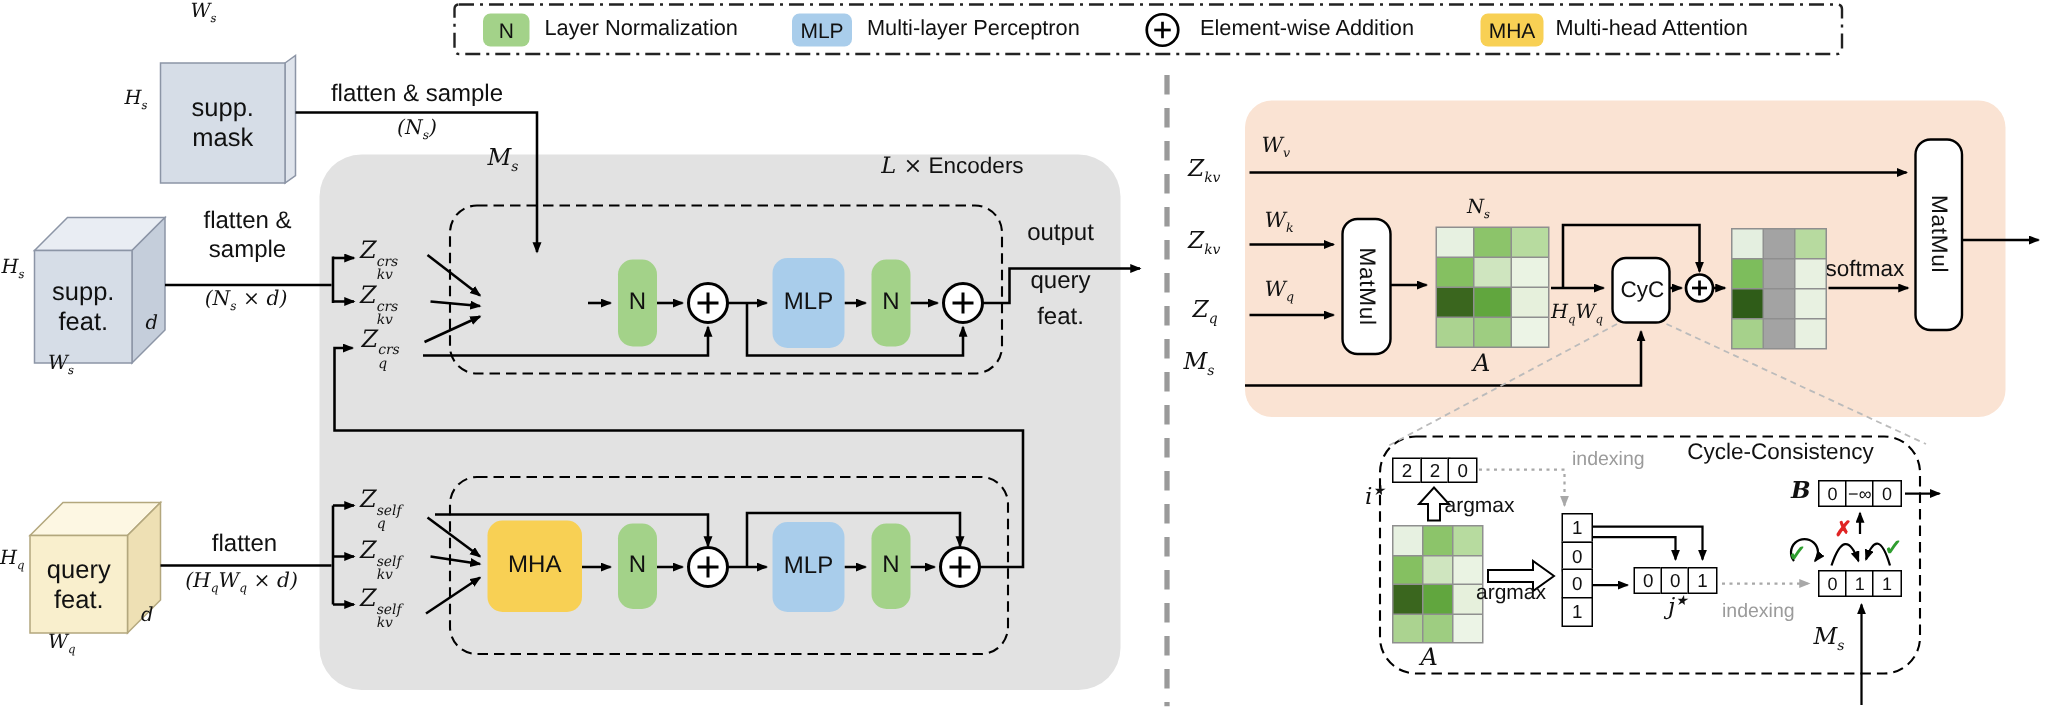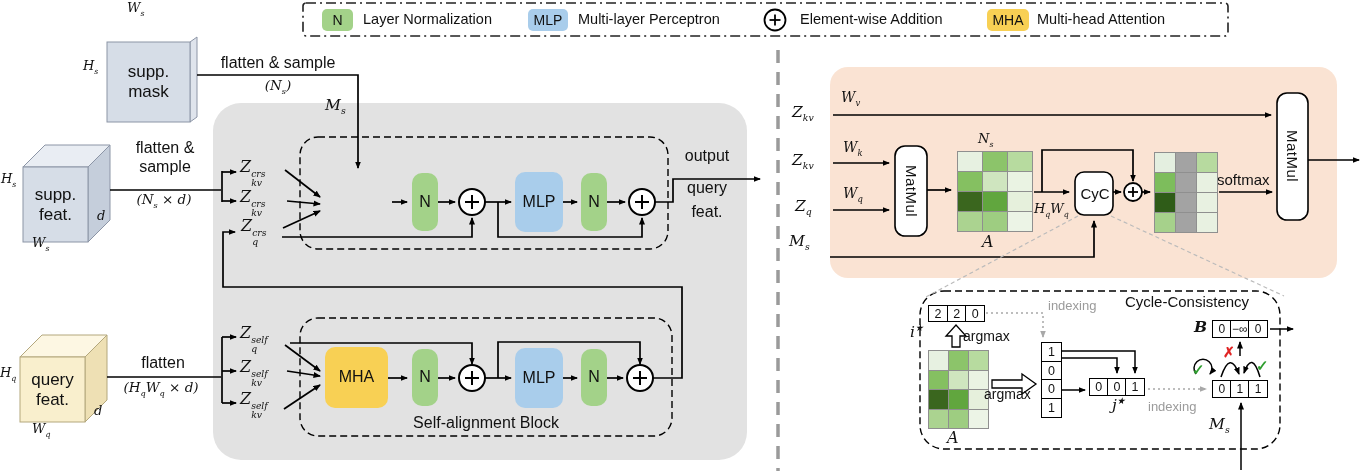--- a/index.html
+++ b/index.html
@@ -224,36 +224,38 @@
 <div class="lb math f15" style="left:325px;top:97px">M<sub>s</sub></div>
 <div class="lb ctr f16" style="left:105px;top:139px;width:120px">flatten &amp;</div>
 <div class="lb ctr f16" style="left:105px;top:158px;width:120px">sample</div>
 <div class="lb ctr math f135" style="left:98px;top:192px;width:132px">(N<sub>s</sub> × d)</div>
 <div class="lb ctr f16" style="left:103px;top:354px;width:120px">flatten</div>
 <div class="lb ctr math f135" style="left:90px;top:380px;width:142px">(H<sub>q</sub>W<sub>q</sub> × d)</div>
 <div class="lb ctr f16" style="left:663px;top:147px;width:88px">output</div>
 <div class="lb ctr f16" style="left:663px;top:179px;width:88px">query</div>
 <div class="lb ctr f16" style="left:663px;top:203px;width:88px">feat.</div>
 
+<div class="lb ctr f15b" style="left:545px;top:102px;width:180px">
+  <span class="math">L ×</span> <span>Encoders</span>
+</div>
 <div class="lb math f16" style="left:240px;top:158px">Z<span class="ss">
         <span>crs</span>
         <span>kv</span>
       </span></div>
 <div class="lb math f16" style="left:240px;top:188px">Z<span class="ss">
         <span>crs</span>
         <span>kv</span>
       </span></div>
 <div class="lb math f16" style="left:241px;top:217px">Z<span class="ss">
         <span>crs</span>
         <span>q</span>
       </span></div>
 <div class="chip big" style="left: 412px; top: 173px; width: 26px; height: 58px; background: rgb(163, 210, 137);">N</div>
 <div class="chip big" style="left: 515px; top: 172px; width: 48px; height: 60px; background: rgb(169, 205, 235);">MLP</div>
 <div class="chip big" style="left: 581px; top: 173px; width: 26px; height: 58px; background: rgb(163, 210, 137);">N</div>
-<div class="lb ctr f16" style="left:360px;top:414px;width:252px">Self-alignment Block</div>
 <div class="lb math f16" style="left:240px;top:324px">Z<span class="ss">
         <span>self</span>
         <span>q</span>
       </span></div>
 <div class="lb math f16" style="left:240px;top:358px">Z<span class="ss">
         <span>self</span>
         <span>kv</span>
       </span></div>
 <div class="lb math f16" style="left:240px;top:390px">Z<span class="ss">
         <span>self</span>

